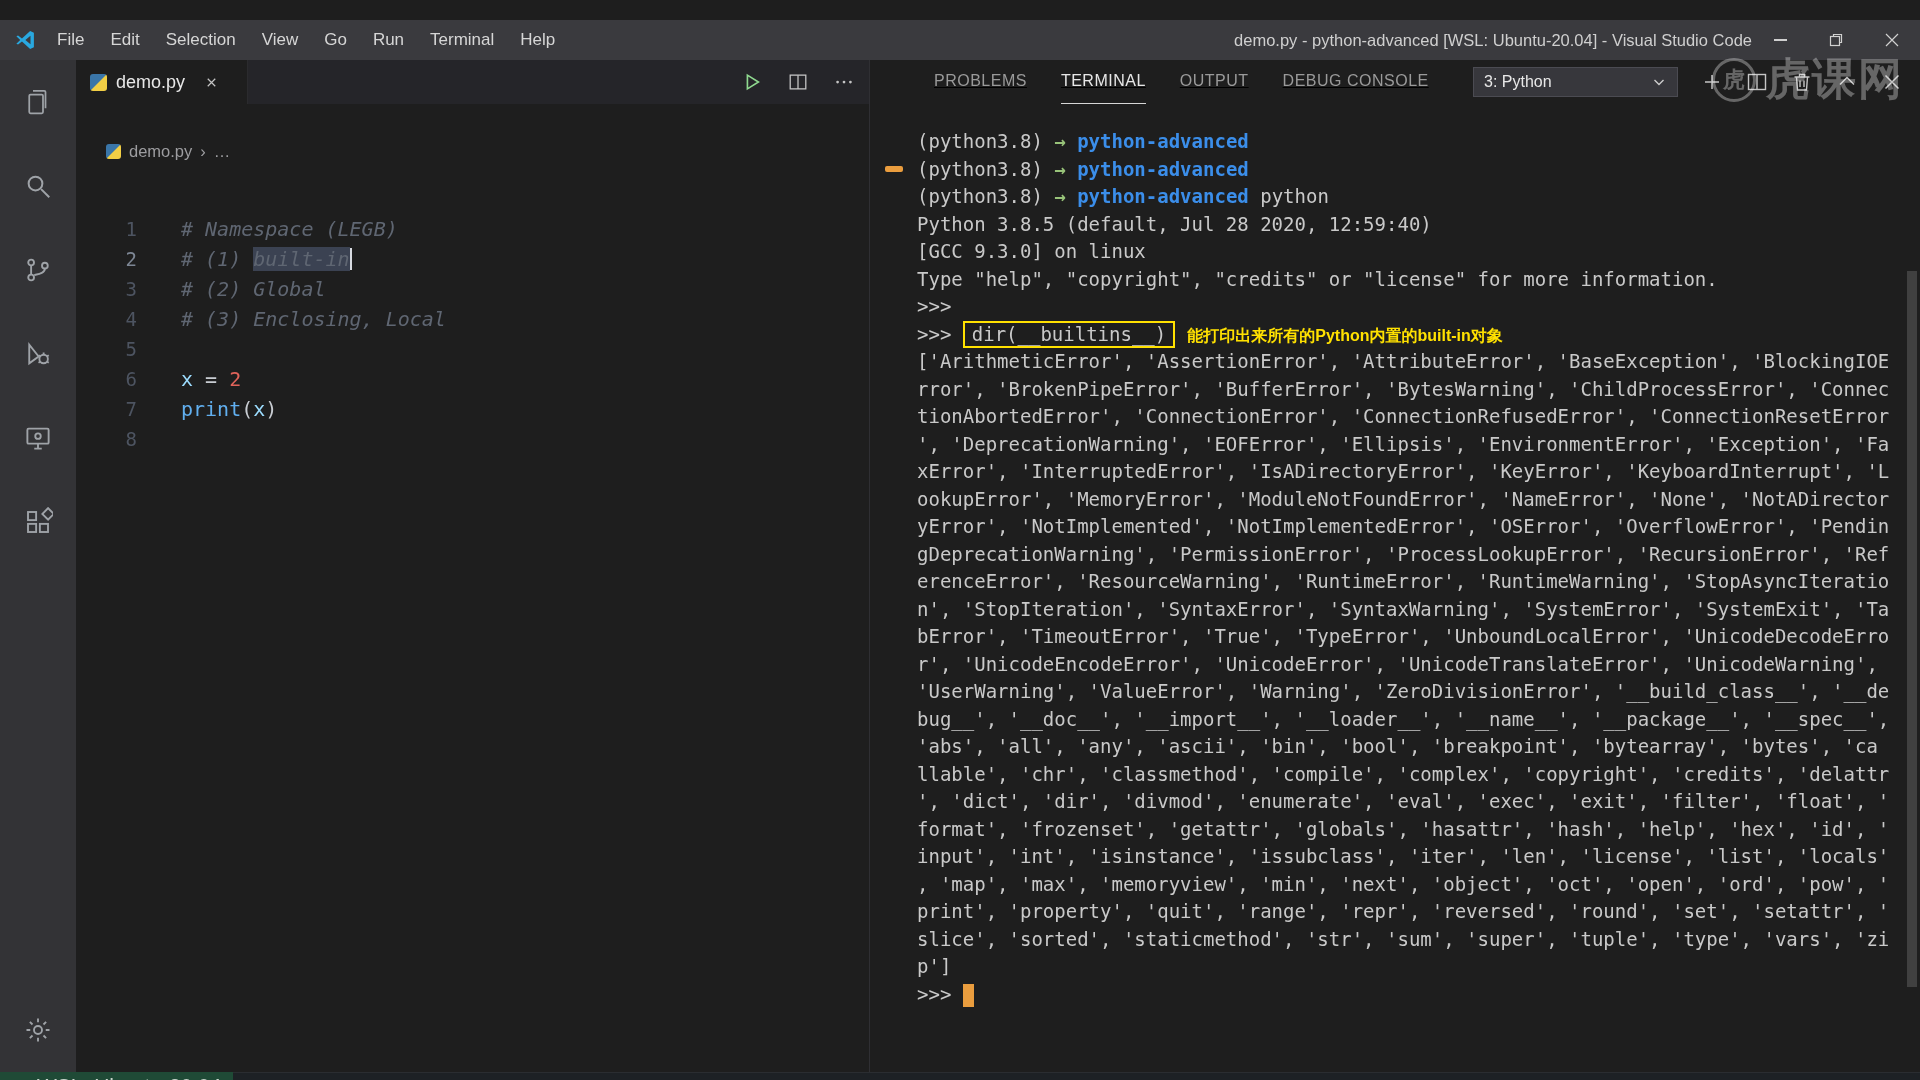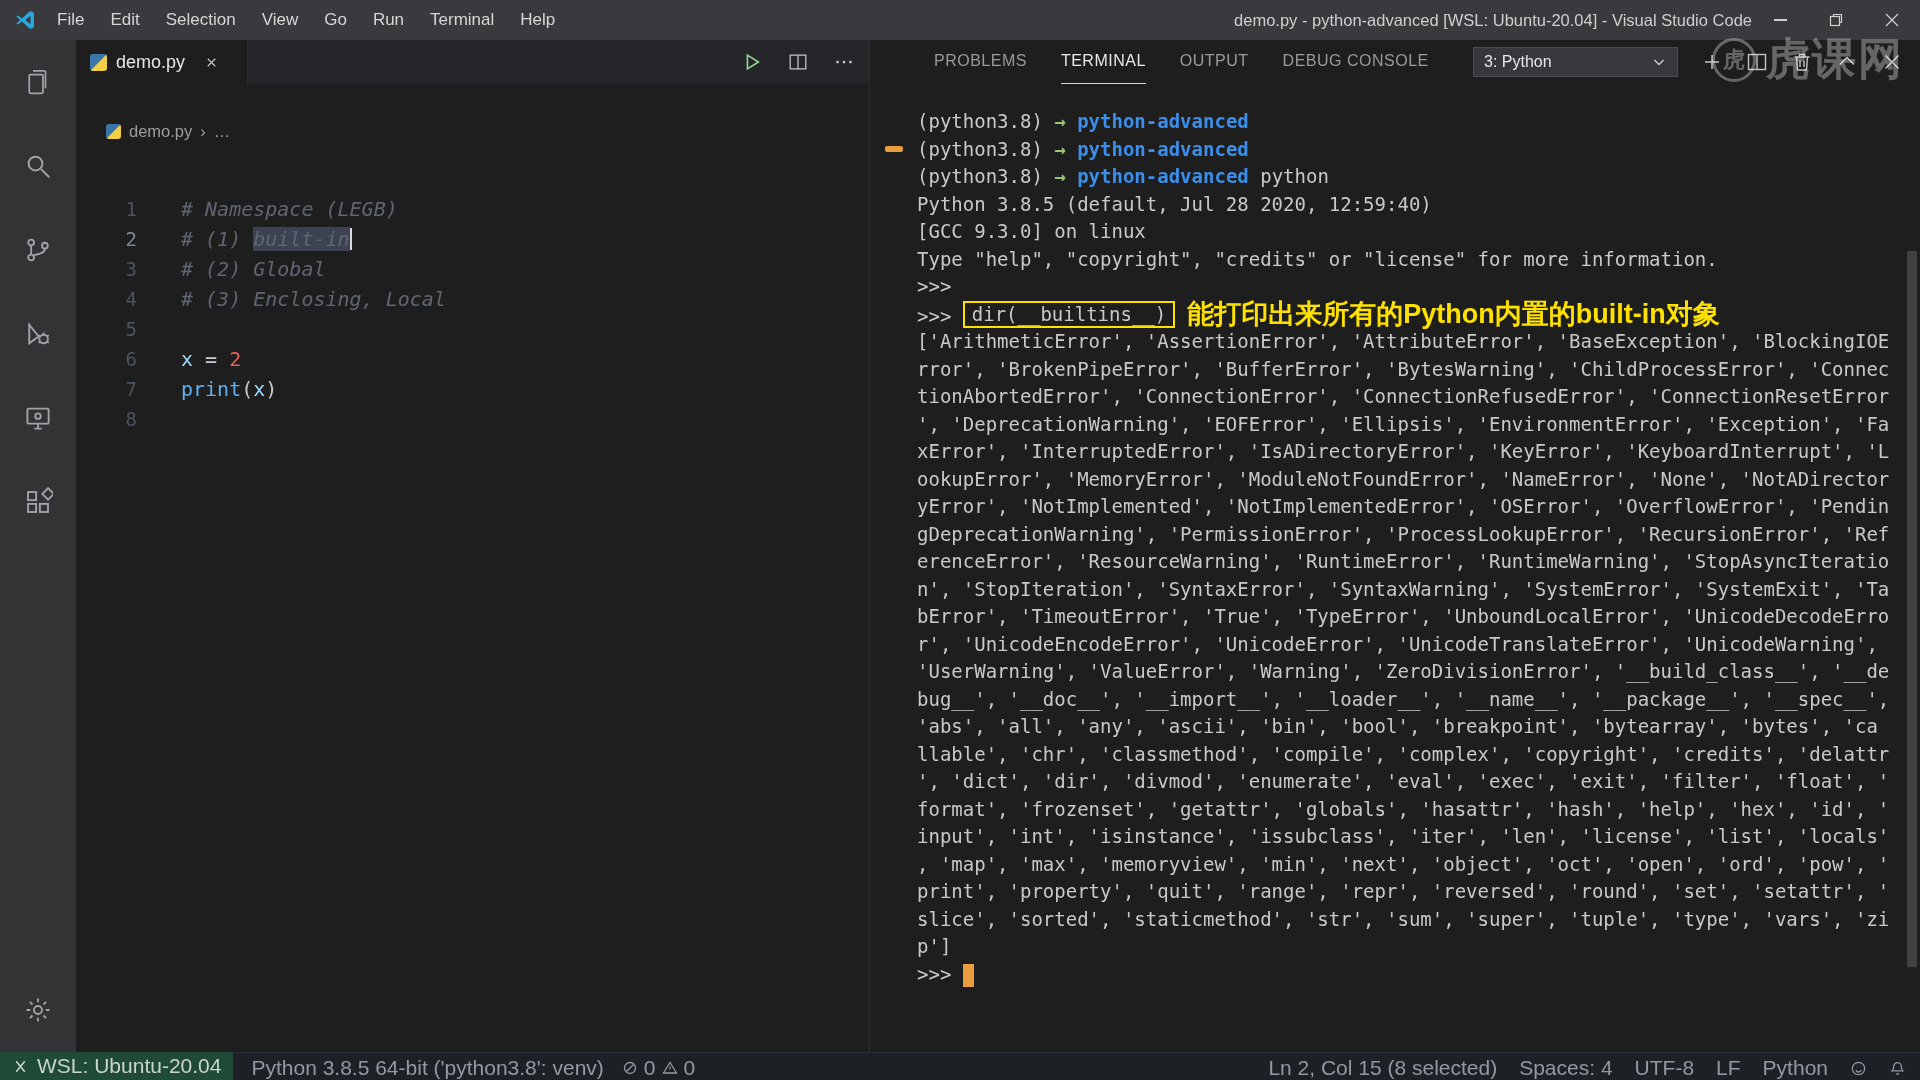--- a/index.html
+++ b/index.html
@@ -1,21 +1,21 @@
 <!DOCTYPE html>
 <html><head>
 <meta charset="utf-8">
 <style>
   * { margin:0; padding:0; box-sizing:border-box; }
   html,body { width:1920px; height:1080px; overflow:hidden; background:#1e1e1e;
               font-family:"Liberation Sans", sans-serif; }
   .window { position:relative; width:1920px; height:1080px; background:#1e1e1e; }
 
   
-  .titlebar { height:40px; background:#3a3a3e; display:flex; align-items:center; color:#d0d0d0; }
+  .titlebar { height:40px; background:#3a3a3e; display:flex; align-items:center; color:#d0d0d0;margin-top:20px; }
   .vslogo { margin-left:14px; display:flex; }
   .menubar { display:flex; margin-left:8px; }
   .menu-item { padding:0 13px; line-height:40px; font-size:17px; color:#d6d6d6; cursor:default; }
   .window-title { flex:1; text-align:right; font-size:16.5px; color:#cfcfcf; white-space:nowrap; overflow:hidden; }
   .window-controls { display:flex; height:40px; }
   .win-btn { width:56px; height:40px; display:flex; align-items:center; justify-content:center; }
   .min-glyph { width:13px; height:1.5px; background:#d0d0d0; }
 
   
   .main { display:flex; height:1012px; }
@@ -49,38 +49,38 @@
   .code .sel { background:#3b4252; }
   .code .caret { display:inline-block; width:2px; height:22px; background:#d7dae0; transform:translateY(4px); }
   .code .v  { color:#9cdcfe; }
   .code .num{ color:#e0635a; }
   .code .fn { color:#61afef; }
 
   
   .panel { flex:1; position:relative; background:#1e1e1e; border-left:1px solid #2f2f33;
            display:flex; flex-direction:column; }
   .panel-header { height:44px; display:flex; align-items:center; padding-left:64px; }
-  .panel-tabs { display:flex; height:44px; }
+  .panel-tabs { display:flex; height:44px;text-decoration:underline; }
   .panel-tab { margin-right:34px; font-size:16px; letter-spacing:.5px; color:#9a9a9a;
                line-height:42px; height:44px; }
   .panel-tab.active { color:#e7e7e7; border-bottom:1.5px solid #d7d7d7; }
   .term-select { margin-left:auto; width:205px; height:30px; background:#37373c; border:1px solid #4b4b52;
                  color:#e8e8e8; font-size:16px; display:flex; align-items:center;
                  justify-content:space-between; padding:8px 10px; }
   .panel-actions { display:flex; align-items:center; gap:21px; margin:0 16px 0 22px; }
 
   .terminal { flex:1; position:relative; padding:24px 0 0 47px; overflow:hidden;
               font-family:"DejaVu Sans Mono", monospace; font-size:19px; line-height:27.5px; color:#c9c9c9; }
   .t-line { white-space:pre; height:27.5px; }
   .terminal .dir { color:#3b8eea; font-weight:bold; }
   .terminal .arr { color:#98c379; font-weight:bold; }
   .terminal .box { display:inline-block; border:2px solid #ffe100; padding:0 7px; margin-right:2px;
                    height:27px; line-height:23px; box-sizing:border-box; vertical-align:top; }
   .terminal .ann { font-family:"Liberation Sans", sans-serif; font-weight:bold; color:#ffe100;
-                   font-size:27px; margin-left:10px; }
+                   font-size:16px; margin-left:10px; }
   .terminal .cur { display:inline-block; width:11px; height:23px; background:#ea9d3e; transform:translateY(3px); }
   .term-dash { position:absolute; left:15px; top:62px; width:18px; height:6px; background:#ea9d3e; border-radius:2px; }
   .term-scrollbar { position:absolute; right:3px; top:167px; width:10px; height:716px;
                     background:rgba(130,130,130,.35); }
 
   
   .statusbar { height:28px; display:flex; align-items:flex-end; background:#1d2125;
                border-top:1px solid #2a2d31; font-size:21px; color:#9199a3; }
   .remote { height:28px; background:#1f4a36; color:#c9d4cc; display:flex; align-items:center;
             gap:8px; padding:0 12px; }

